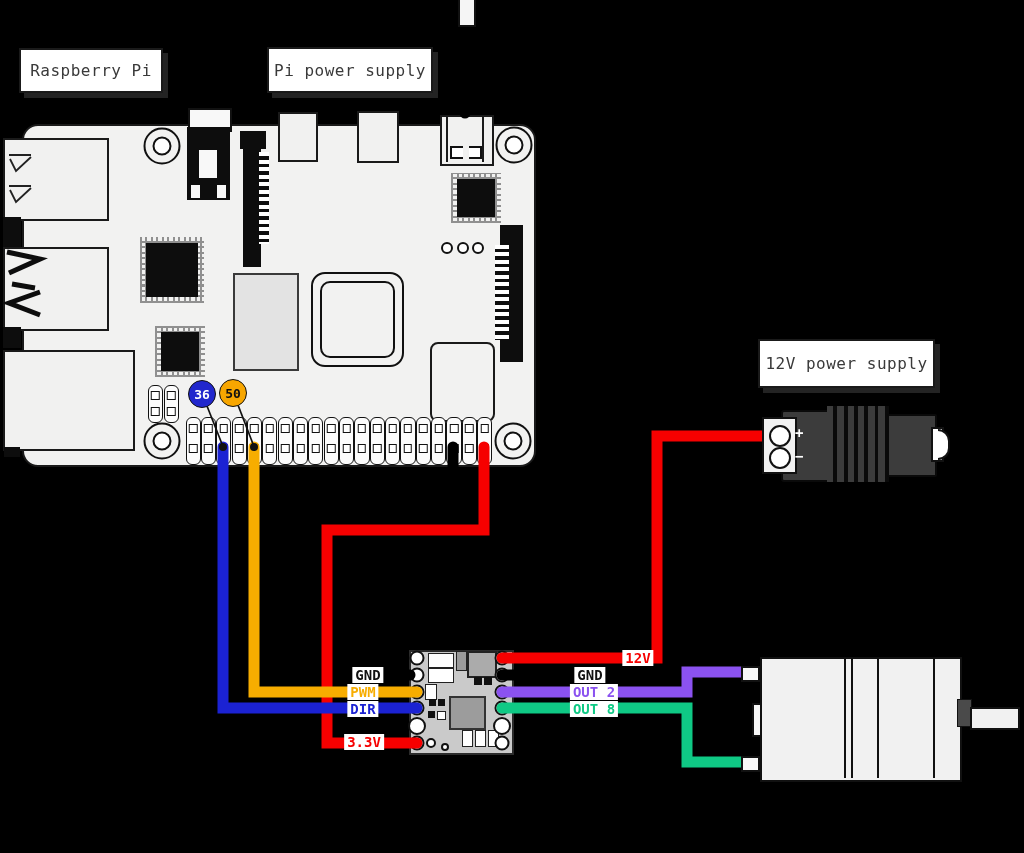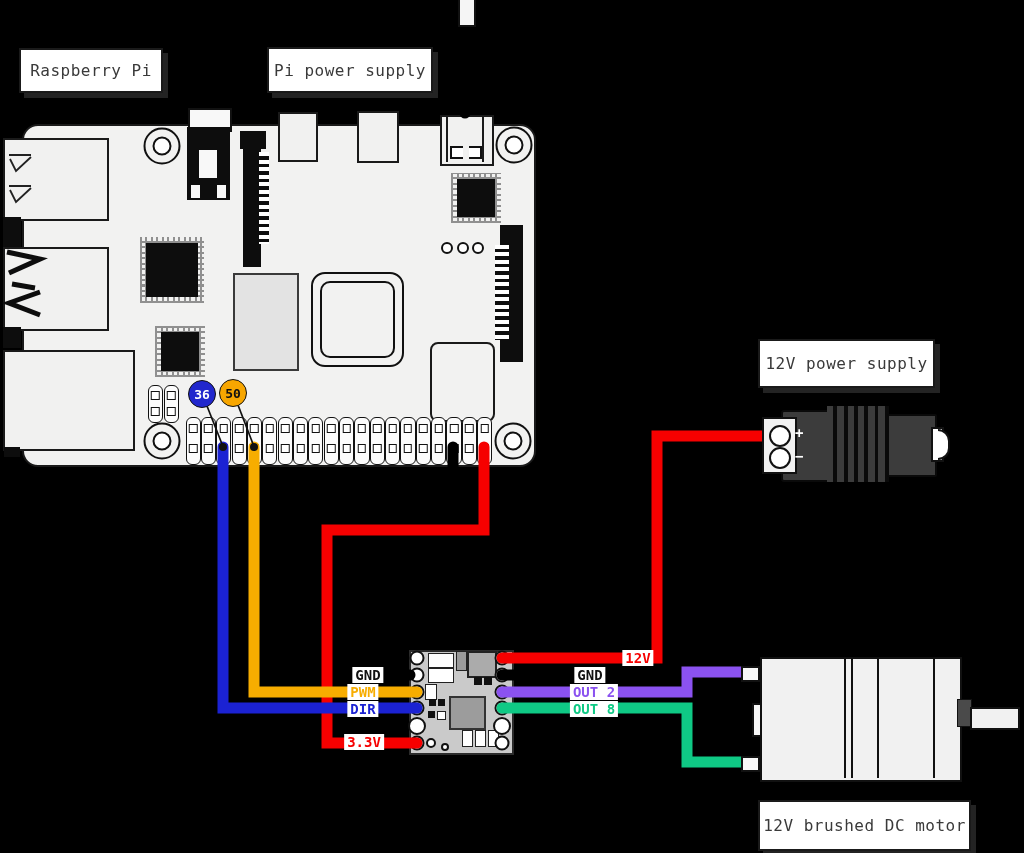--- a/index.html
+++ b/index.html
@@ -277,14 +277,13 @@
       <div class="wlabel" style="left: 364px; top: 742px; color: rgb(246, 0, 0);">3.3V</div>
       <div class="wlabel" style="left: 590px; top: 658px; color: rgb(246, 0, 0); margin-left: 48px;">12V</div>
       <div class="wlabel" style="left: 590px; top: 675px; color: rgb(17, 17, 17);">GND</div>
       <div class="wlabel" style="left: 594px; top: 692px; color: rgb(139, 82, 240);">OUT 2</div>
       <div class="wlabel" style="left: 594px; top: 709px; color: rgb(15, 201, 133);">OUT 8</div>
     </div>
 
   <div class="titlebox" style="left:19px;top:48px;width:140px;height:41px;">Raspberry Pi</div>
   <div class="titlebox" style="left:267px;top:47px;width:162px;height:42px;">Pi power supply</div>
   <div class="titlebox" style="left:758px;top:339px;width:173px;height:45px;">12V power supply</div>
-  <div class="titlebox" style="left:758px;top:800px;width:209px;height:47px;">12V brushed DC motor</div>
 </div>
 
 </body></html>

